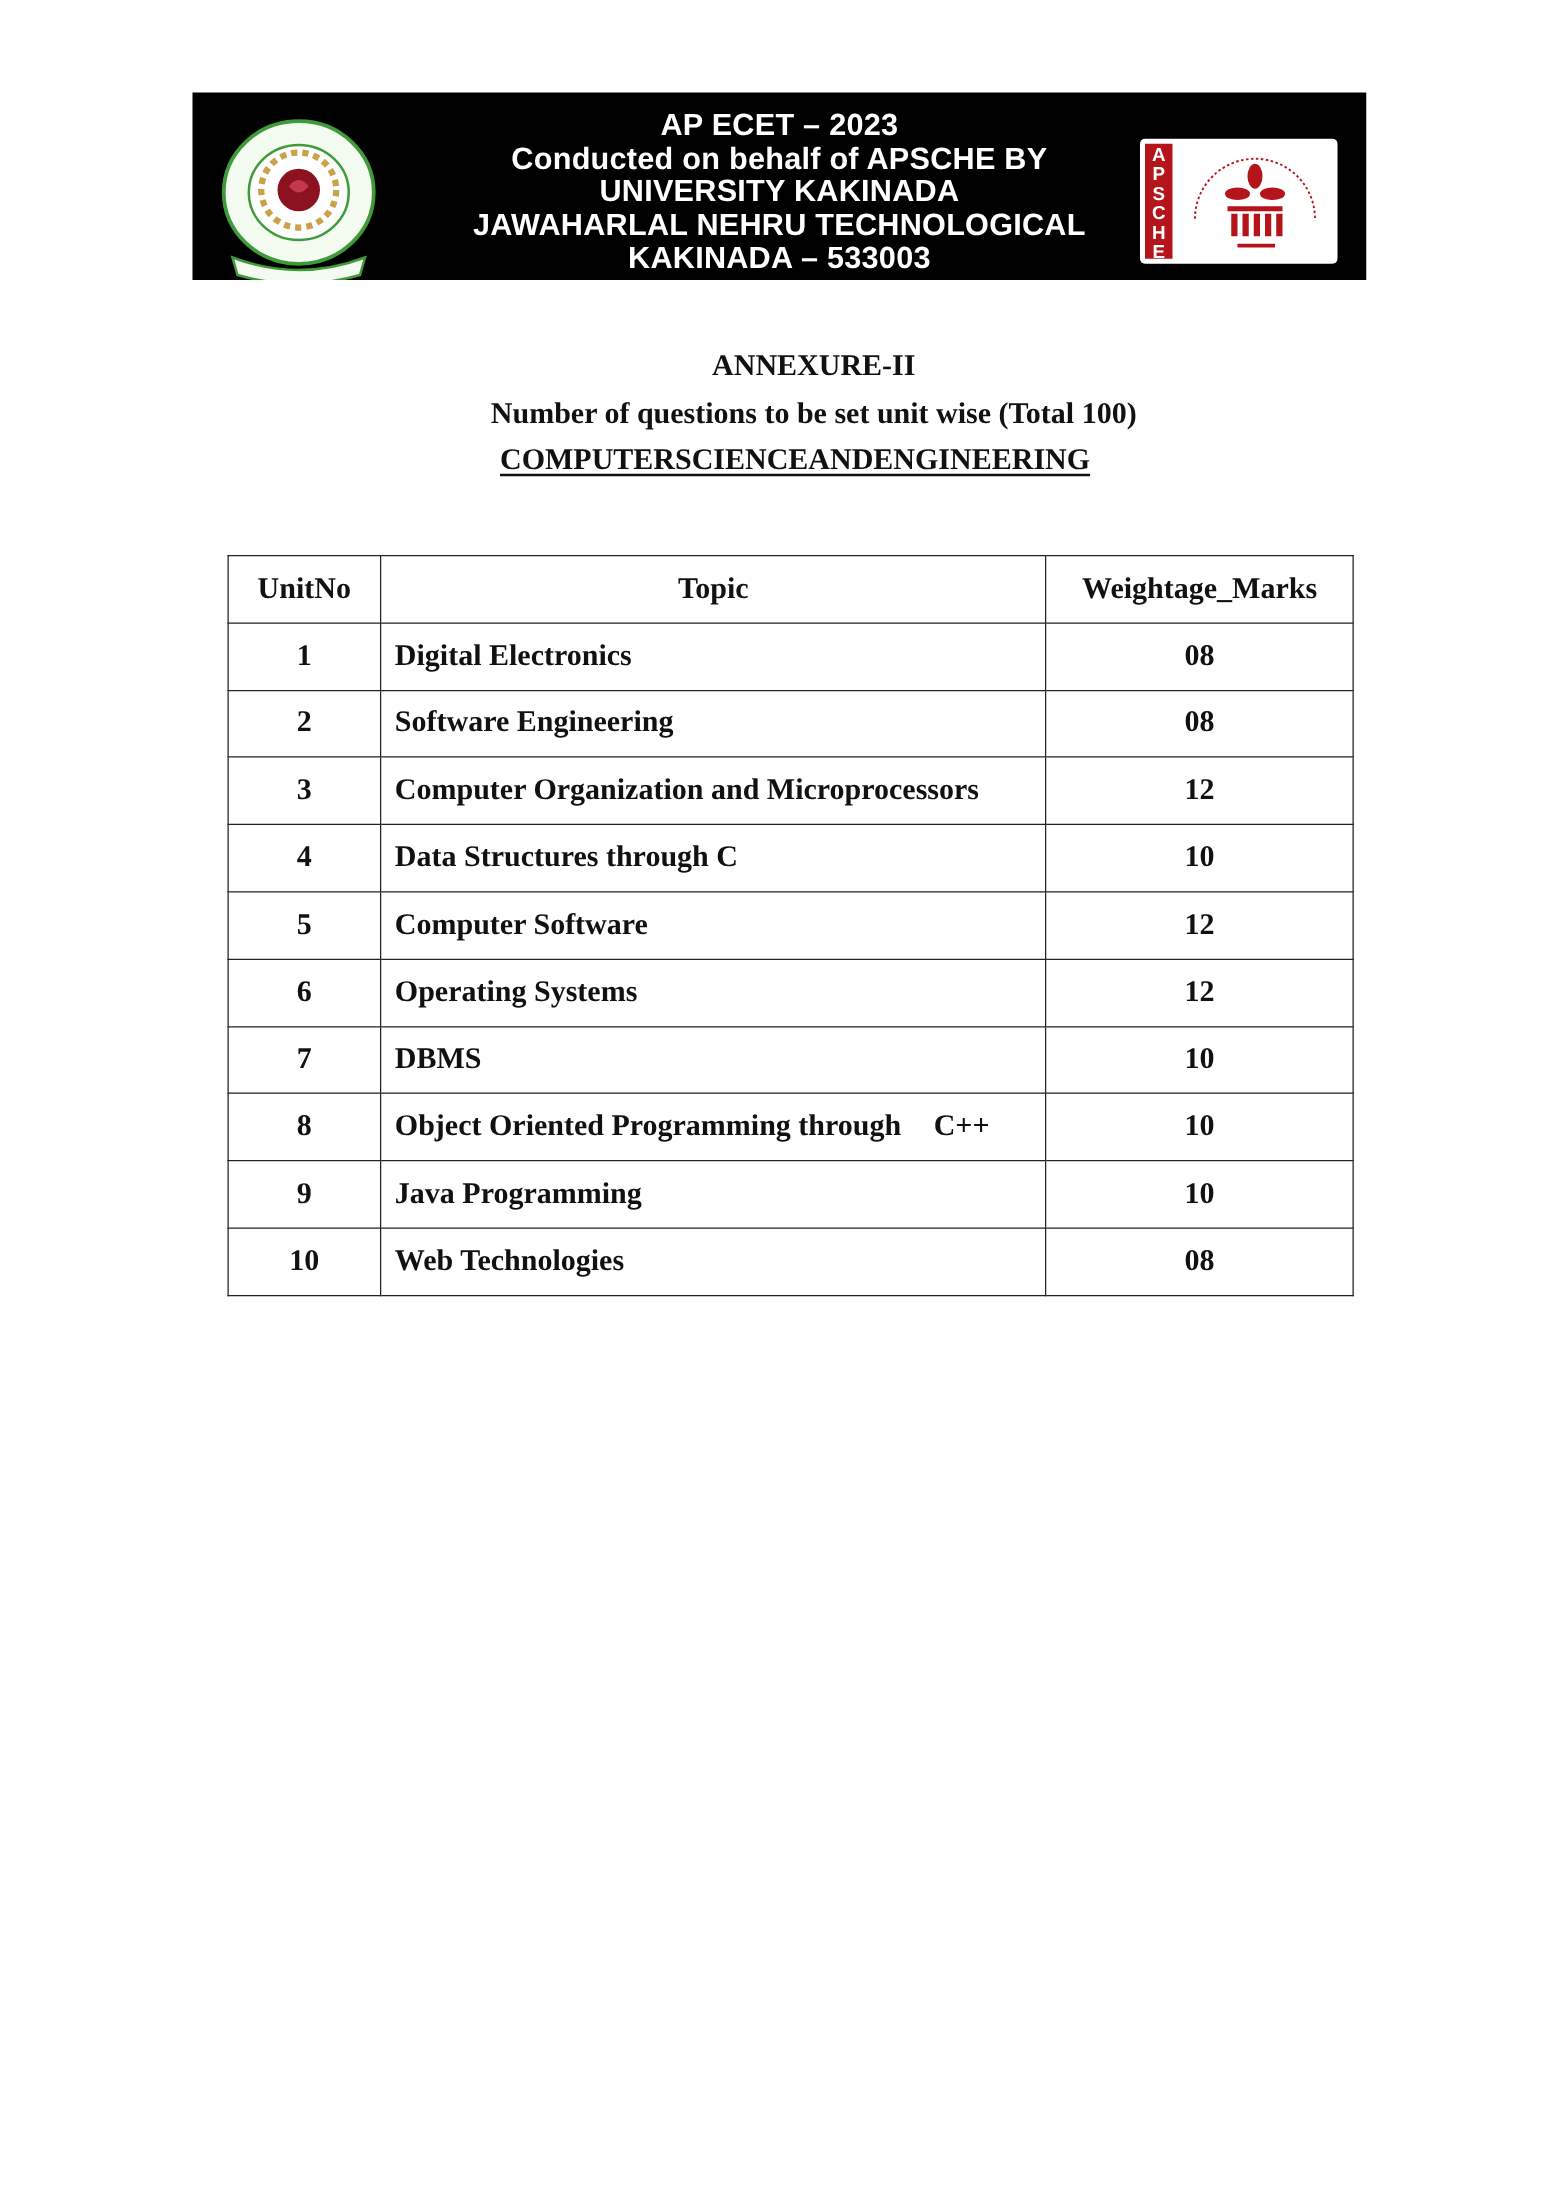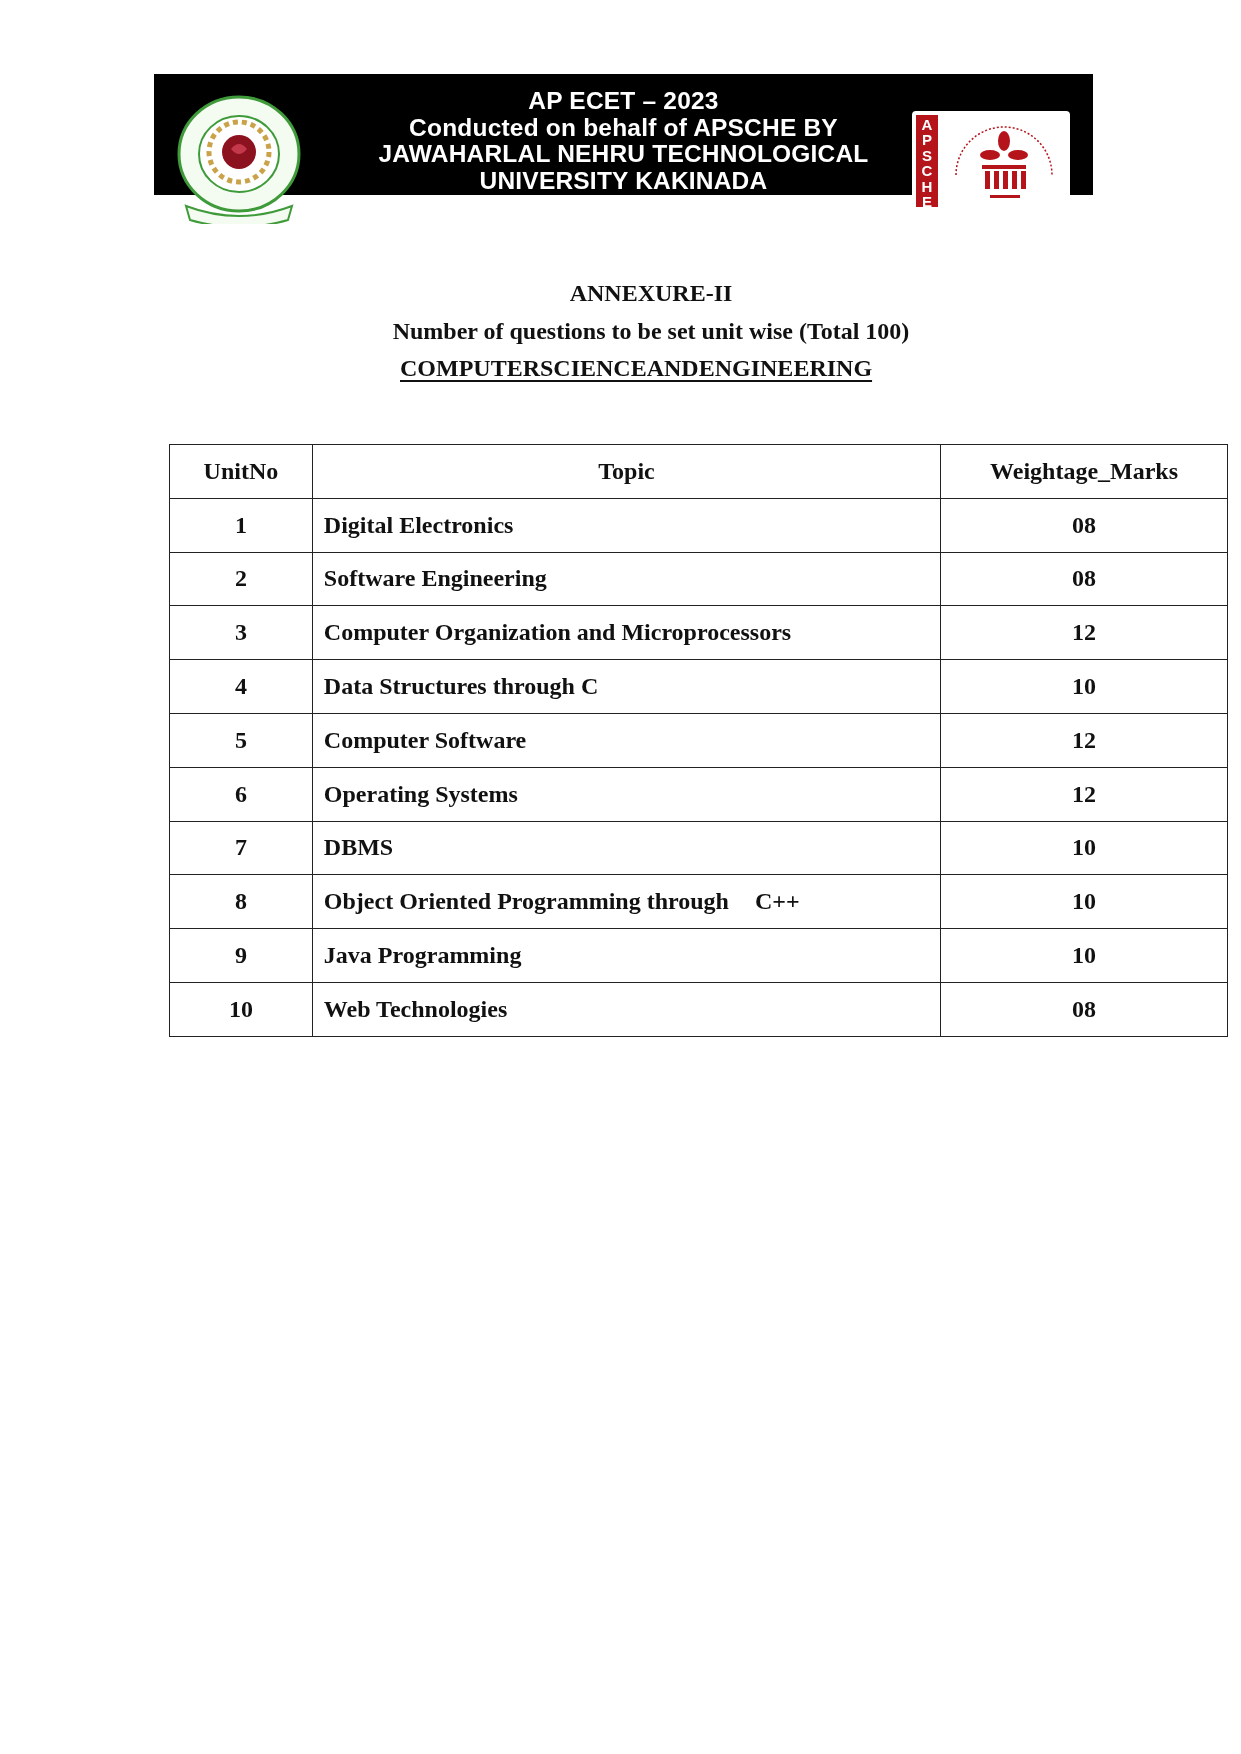--- a/index.html
+++ b/index.html
@@ -1,21 +1,21 @@
 <!DOCTYPE html>
 <html><head>
   <meta charset="utf-8">
   <style>
     html, body { margin: 0; padding: 0; background: #ffffff; }
     body {
       width: 1241px; height: 1754px; position: relative; overflow: hidden;
       font-family: "Liberation Serif", serif; color: #111;
     }
     .banner {
-      position: absolute; left: 154px; top: 74px; width: 939px; height: 121px;
+      position: absolute; left: 154px; top: 74px; width: 939px; height: 150px;
       background: #000; 
     }
     .banner-text {
       position: absolute; left: 150px; right: 150px; top: 14px;
       text-align: center; color: #fff;
       font-family: "Liberation Sans", sans-serif; font-weight: bold;
       font-size: 24.5px; line-height: 26.5px; letter-spacing: 0.2px;
     }
     .logo-left { position: absolute; left: 22px; top: 20px; width: 126px; height: 130px; }
     .logo-right {
@@ -32,22 +32,22 @@
       position: absolute; left: 0; width: 100%; text-align: center;
       font-weight: bold; font-size: 24px; line-height: 28px;
     }
     .h1 { top: 279px; left: 0; width: 1302px; }
     .h2 { top: 317px; left: 0; width: 1302px; }
     .h3 {
       top: 354px; left: 400px; width: auto; text-align: left;
       text-decoration: underline; text-underline-offset: 4px; text-decoration-thickness: 2px;
     }
     table {
-      position: absolute; left: 169px; top: 444px;
-      border-collapse: collapse; width: 1059px;
+      position: absolute; left: 182px; top: 444px;
+      border-collapse: collapse; width: 901px;
     }
     td, th {
       border: 1.3px solid #222; height: 52.8px; padding: 0;
       font-weight: bold; font-size: 24px;
     }
     th { font-weight: bold; }
     .c-unit { width: 122px; text-align: center; }
     .c-topic { width: 529px; text-align: left; padding-left: 11px; }
     th.c-topic { text-align: center; padding-left: 0; }
     .c-marks { width: 246px; text-align: center; margin-top: 38px; }
@@ -63,22 +63,22 @@
       <ellipse cx="63" cy="60" rx="40" ry="38" fill="#fff" stroke="#3f9b3a" stroke-width="2"></ellipse>
       <circle cx="63" cy="58" r="30" fill="none" stroke="#c9a24a" stroke-width="5" stroke-dasharray="5 4"></circle>
       <circle cx="63" cy="58" r="17" fill="#8c1220"></circle>
       <path d="M55 55 q8 -10 16 0 q-8 10 -16 0z" fill="#c3384a"></path>
       <path d="M10 112 q53 20 106 0 l-4 14 q-49 14 -98 0z" fill="#f4fbf1" stroke="#3f9b3a" stroke-width="2"></path>
     </svg>
   </div>
   <div class="banner-text">
     <div>AP ECET – 2023</div>
     <div>Conducted on behalf of APSCHE BY</div>
+    <div>UNIVERSITY KAKINADA</div>
     <div>JAWAHARLAL NEHRU TECHNOLOGICAL</div>
-    <div>UNIVERSITY KAKINADA</div>
     <div>KAKINADA – 533003</div>
   </div>
   <div class="logo-right">
     <div class="strip">
       <div>A</div>
       <div>P</div>
       <div>S</div>
       <div>C</div>
       <div>H</div>
       <div>E</div>

